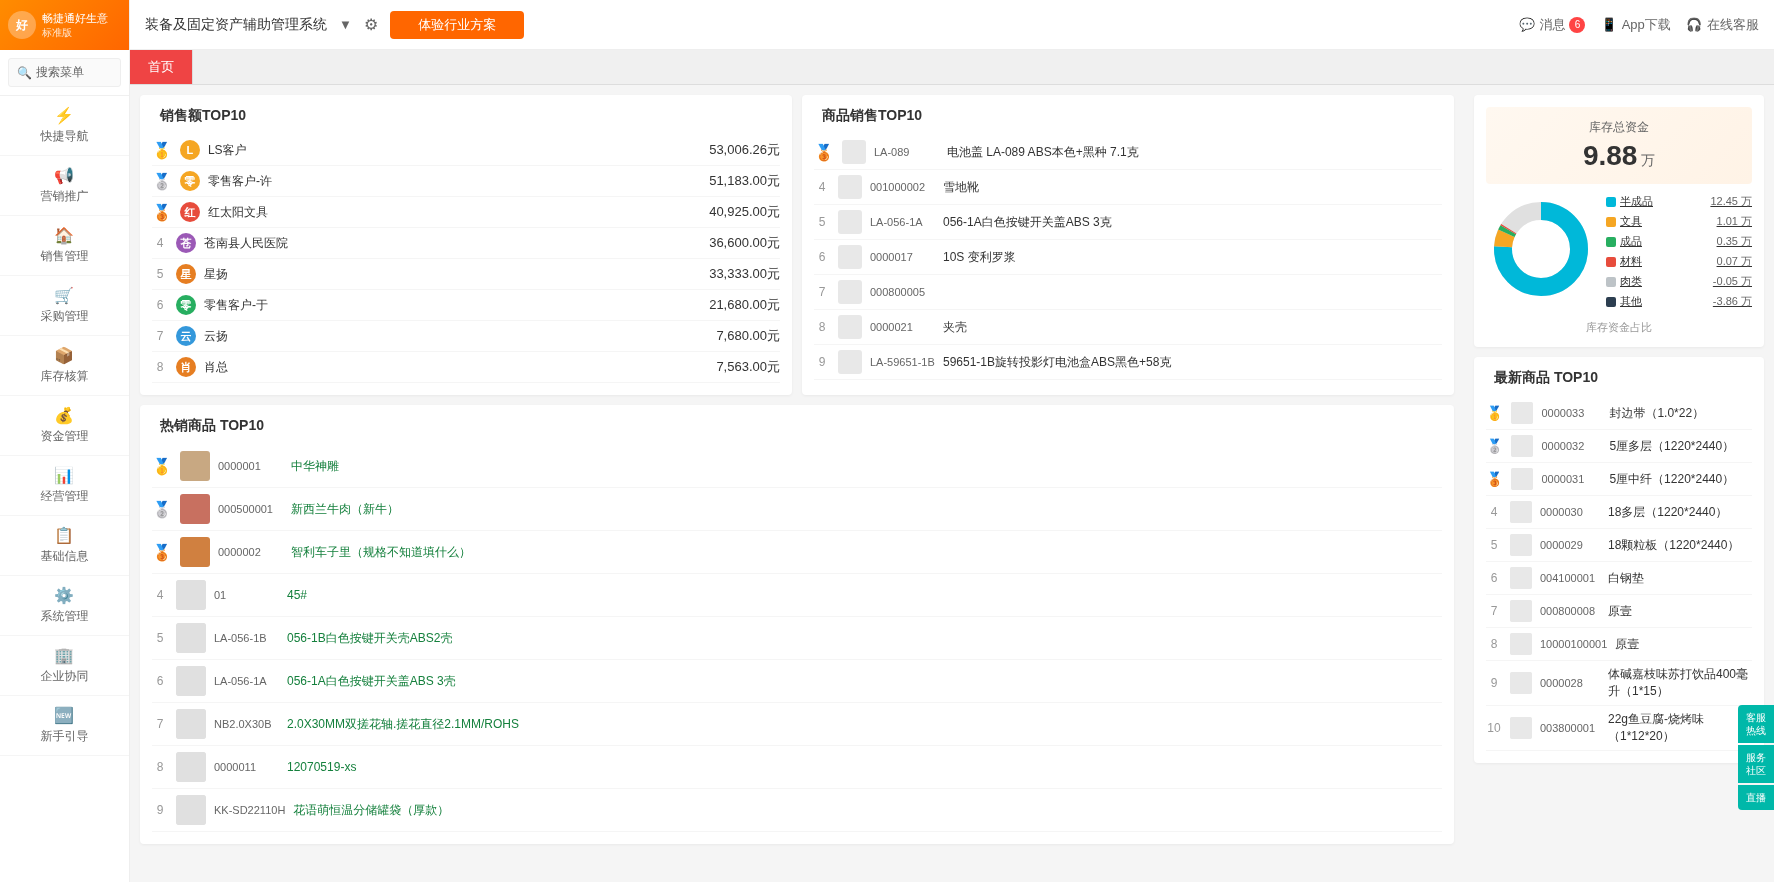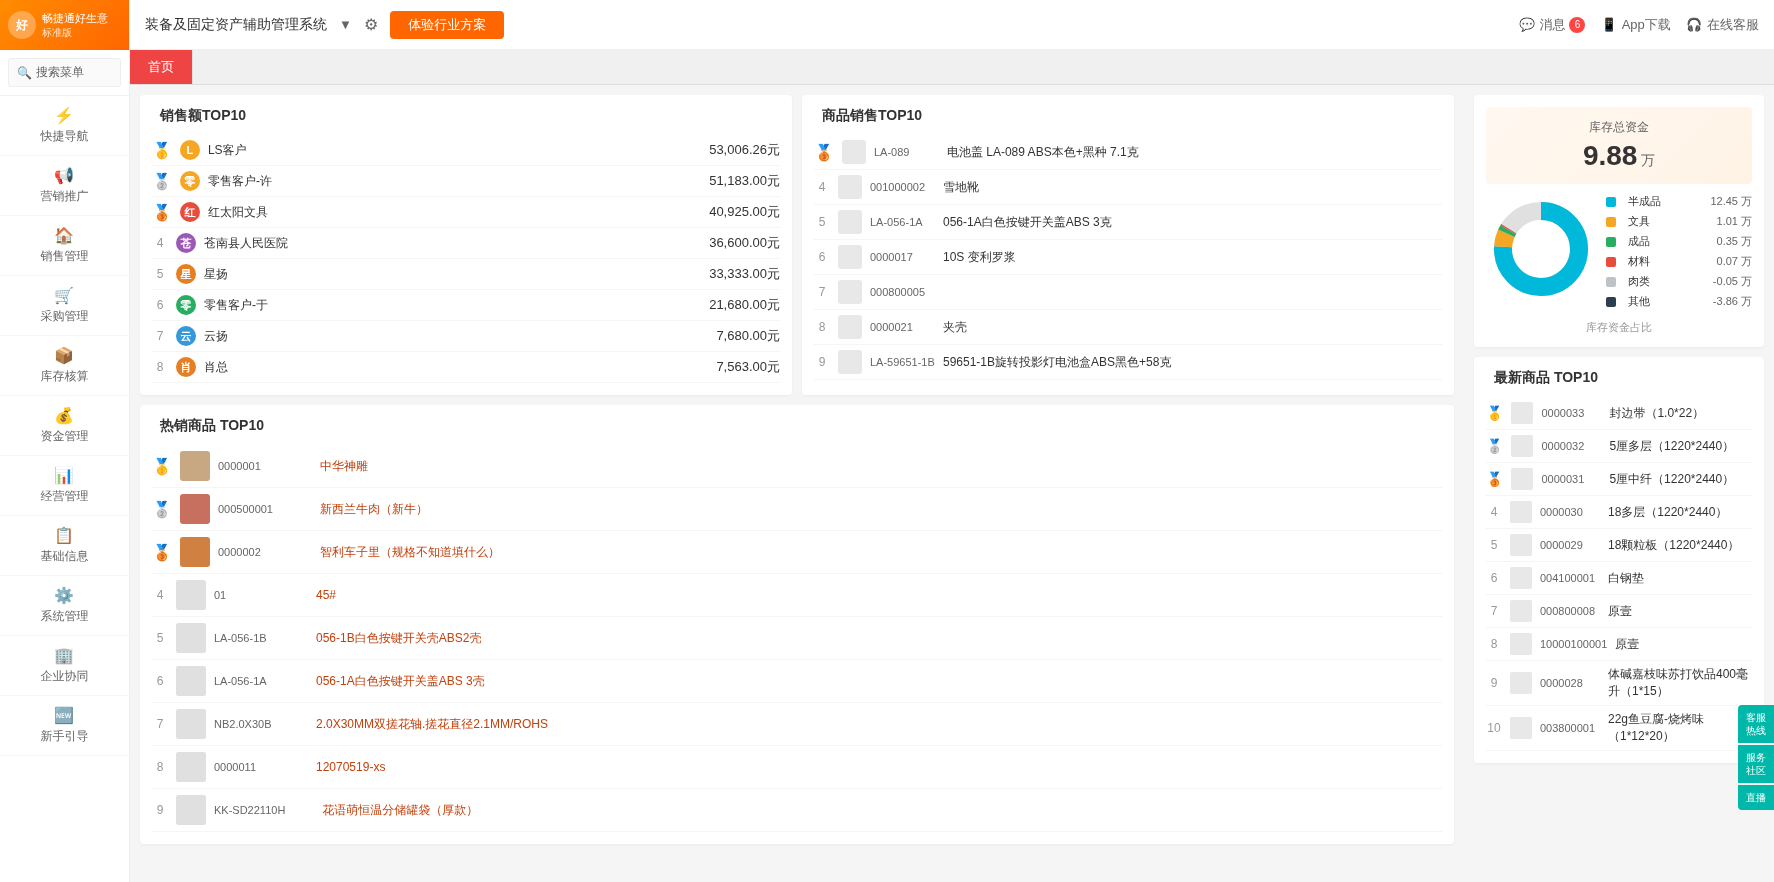--- a/index.html
+++ b/index.html
@@ -72,21 +72,21 @@
       flex-shrink: 0;
     }
     .system-name {
       font-size: 14px; color: #333; font-weight: 500;
     }
     .header-dropdown { cursor: pointer; color: #666; }
     .header-gear { cursor: pointer; color: #666; font-size: 16px; }
     .trial-btn {
       background: #ff6600; color: #fff;
       border: none; border-radius: 4px;
-      padding: 5px 18px; cursor: pointer; font-size: 13px;
+      padding: 5px 28px; cursor: pointer; font-size: 13px;
     }
     .header-right {
       margin-left: auto;
       display: flex; align-items: center; gap: 16px; color: #666; font-size: 13px;
     }
     .header-right-item { display: flex; align-items: center; gap: 4px; cursor: pointer; }
     .badge {
       background: #ff4444; color: #fff;
       border-radius: 50%; width: 16px; height: 16px;
       font-size: 10px; display: flex; align-items: center; justify-content: center;
@@ -185,22 +185,22 @@
       text-align: center;
     }
     .inv-label { font-size: 12px; color: #666; margin-bottom: 4px; }
     .inv-amount { font-size: 28px; font-weight: bold; color: #333; }
     .inv-unit { font-size: 14px; color: #666; }
 
     .chart-legend-row { display: flex; align-items: flex-start; gap: 10px; }
     .donut-area { position: relative; width: 110px; height: 110px; flex-shrink: 0; }
     .legend-list { flex: 1; }
     .legend-item {
-      display: flex; align-items: center; gap: 12px;
-      font-size: 11px; color: #333; margin-bottom: 5px;
+      display: flex; align-items: center; gap: 4px;
+      font-size: 11px; color: #333; margin-bottom: 5px; text-decoration: underline;
     }
     .legend-dot { width: 10px; height: 10px; border-radius: 2px; flex-shrink: 0; }
     .legend-val { margin-left: auto; color: #666; }
 
     .inv-caption { font-size: 11px; color: #999; text-align: center; margin-top: 6px; }
 
     
     .newest-item {
       display: flex; align-items: center; gap: 8px;
       padding: 5px 0;
@@ -225,21 +225,21 @@
     }
     .hot-rank { width: 16px; text-align: center; font-size: 12px; color: #999; }
     .hot-img {
       width: 30px; height: 30px; border-radius: 3px;
       background: #e0e0e0; flex-shrink: 0;
       display: flex; align-items: center; justify-content: center;
       font-size: 10px; color: #999;
       overflow: hidden;
     }
     .hot-code { font-size: 11px; color: #666; min-width: 65px; }
-    .hot-name { flex: 1; font-size: 12px; color: #c2410c; margin-left: 29px; }
+    .hot-name { flex: 1; font-size: 12px; color: #15803d; }
 
     
     ::-webkit-scrollbar { width: 4px; }
     ::-webkit-scrollbar-track { background: #f0f0f0; }
     ::-webkit-scrollbar-thumb { background: #ccc; border-radius: 2px; }
 
     
     .float-buttons {
       position: fixed;
       right: 0; bottom: 72px;

